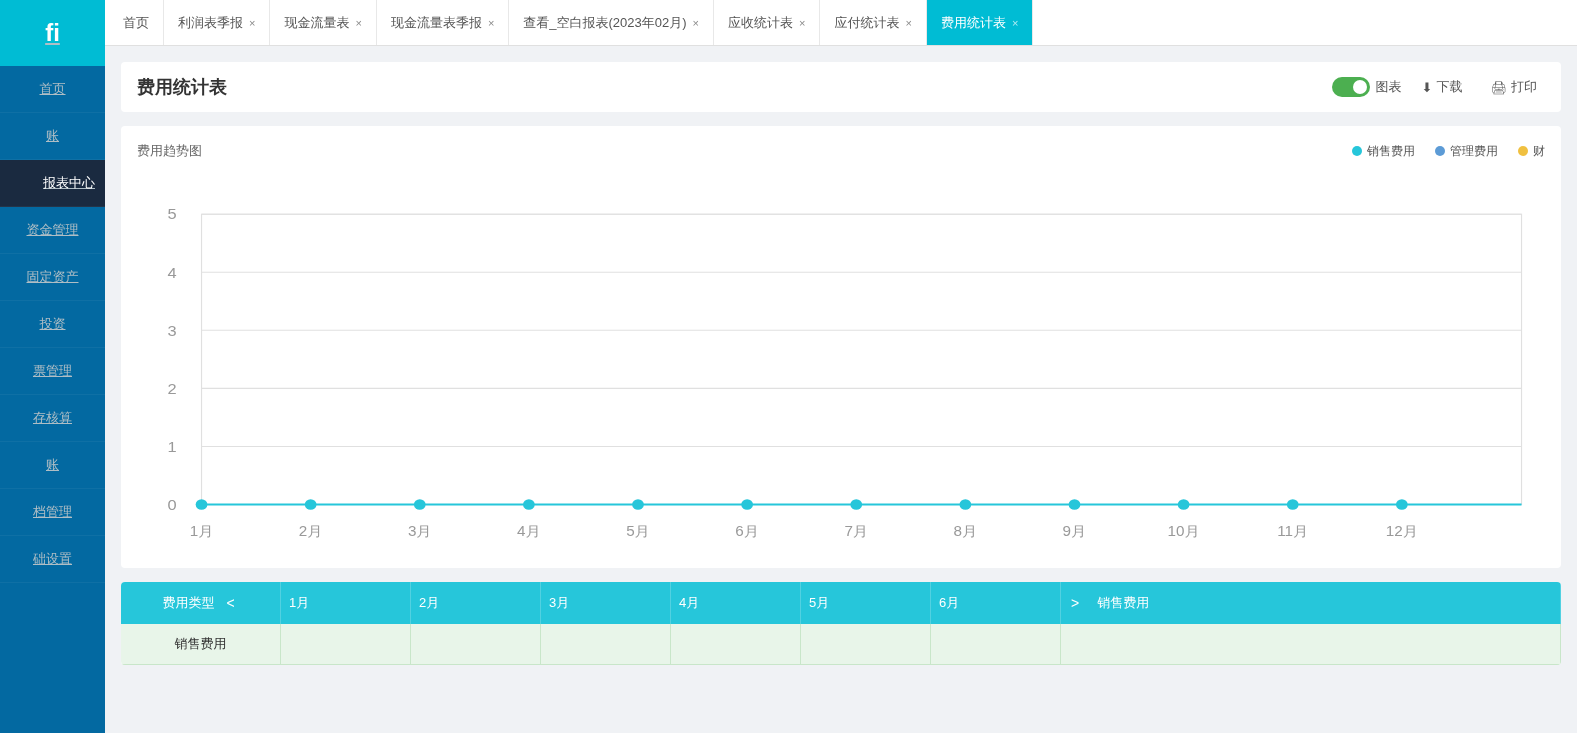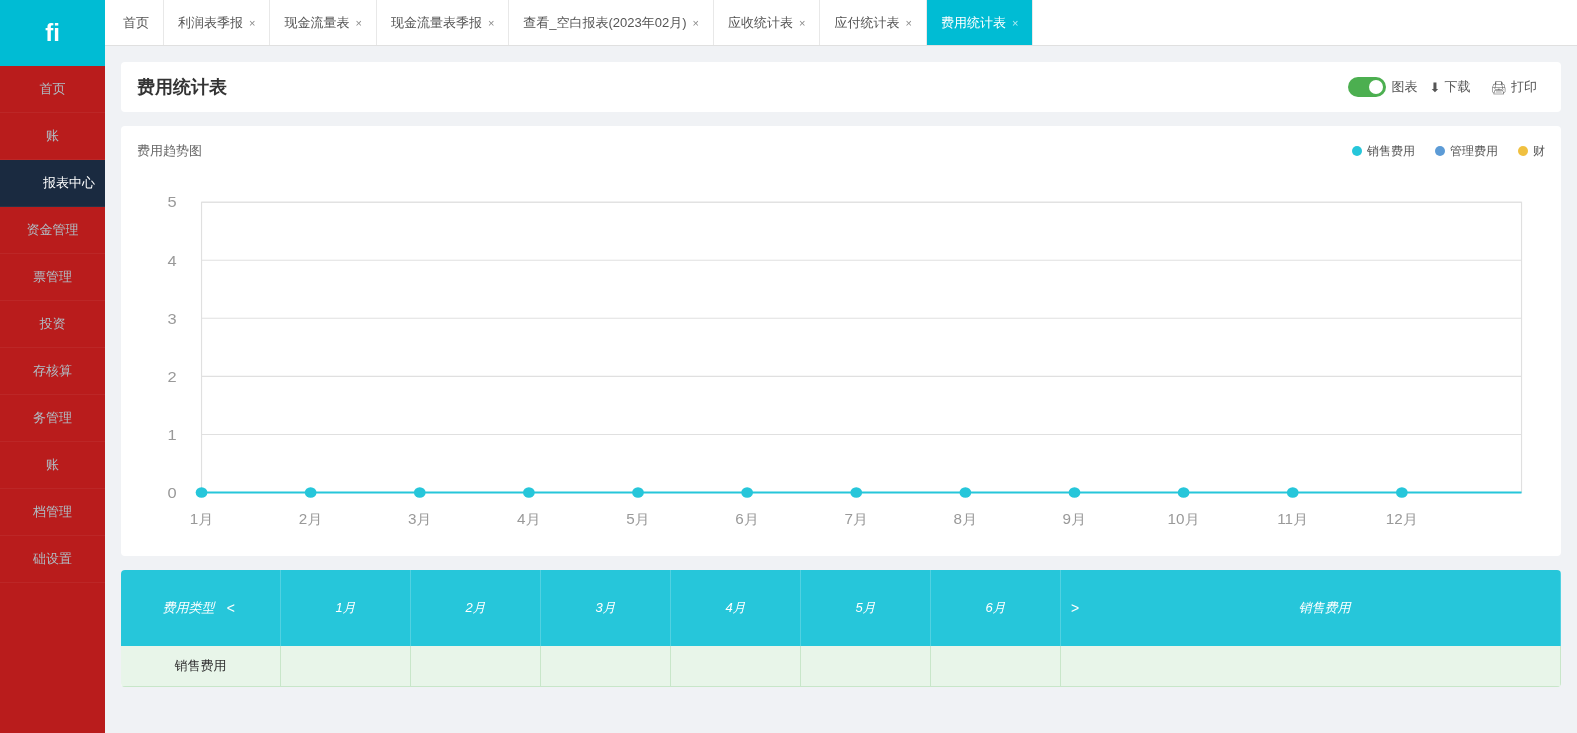--- a/index.html
+++ b/index.html
@@ -1,27 +1,28 @@
 <!DOCTYPE html>
 <html><head>
   <meta charset="utf-8">
   <style>
     * { margin: 0; padding: 0; box-sizing: border-box; }
     body { font-family: 'Microsoft YaHei', Arial, sans-serif; font-size: 13px; background: #f0f2f5; display: flex; height: 733px; overflow: hidden; }
 
     
     .sidebar {
       width: 105px;
-      background: #b91c1c;
+      background: #0369a1;
       color: #b0bec5;
       display: flex;
       flex-direction: column;
       flex-shrink: 0;
       height: 100%;
       overflow: hidden;
+      text-decoration: underline;
     }
     .sidebar-logo {
       background: #00bcd4;
       color: white;
       font-size: 24px;
       font-weight: bold;
       display: flex;
       align-items: center;
       justify-content: center;
       height: 66px;
@@ -99,21 +100,21 @@
       border-radius: 4px;
     }
     .page-title {
       font-size: 18px;
       font-weight: bold;
       color: #333;
     }
     .header-actions {
       display: flex;
       align-items: center;
-      gap: 4px;
+      gap: 12px;
     }
     .toggle-wrap {
       display: flex;
       align-items: center;
       gap: 6px;
     }
     .toggle {
       width: 38px;
       height: 20px;
       background: #4caf50;
@@ -146,21 +147,21 @@
     .chart-section {
       background: white;
       border-radius: 4px;
       padding: 16px;
       margin-bottom: 14px;
     }
     .chart-header {
       display: flex;
       align-items: center;
       justify-content: space-between;
-      margin-bottom: 0;
+      margin-bottom: 12px;
     }
     .chart-title { font-size: 13px; color: #666; }
     .chart-legend {
       display: flex;
       align-items: center;
       gap: 20px;
     }
     .legend-item {
       display: flex;
       align-items: center;
@@ -191,25 +192,24 @@
       border-radius: 4px;
       overflow: hidden;
     }
     .table-header-row {
       display: flex;
       background: #26c6da;
       color: white;
       font-size: 13px;
     }
     .th-cell {
-      padding: 29px 8px;
-      text-align: center;
+      padding: 12px 8px;
+      text-align: left;
       flex-shrink: 0;
       border-right: 1px solid rgba(255,255,255,0.2);
-      font-style: italic;
     }
     .th-cell.type-col { width: 160px; display: flex; align-items: center; justify-content: center; gap: 8px; }
     .th-cell.month-col { width: 130px; }
     .th-cell.cumul-col { flex: 1; min-width: 100px; }
     .nav-btn { cursor: pointer; color: white; font-size: 14px; padding: 0 4px; }
 
     .table-data-row {
       display: flex;
       background: #e8f5e9;
       border-bottom: 1px solid #c8e6c9;
@@ -227,24 +227,24 @@
   </style>
 </head>
 <body>
 
 <div class="sidebar">
   <div class="sidebar-logo">fi</div>
   <div class="sidebar-item">首页</div>
   <div class="sidebar-item">账</div>
   <div class="sidebar-item active">报表中心</div>
   <div class="sidebar-item">资金管理</div>
+  <div class="sidebar-item">固定资产</div>
+  <div class="sidebar-item">投资</div>
   <div class="sidebar-item">票管理</div>
-  <div class="sidebar-item">投资</div>
   <div class="sidebar-item">存核算</div>
-  <div class="sidebar-item">务管理</div>
   <div class="sidebar-item">账</div>
   <div class="sidebar-item">档管理</div>
   <div class="sidebar-item">础设置</div>
 </div>
 
 <div class="main">
 
   <div class="tab-bar">
     <div class="tab">首页</div>
     <div class="tab">

